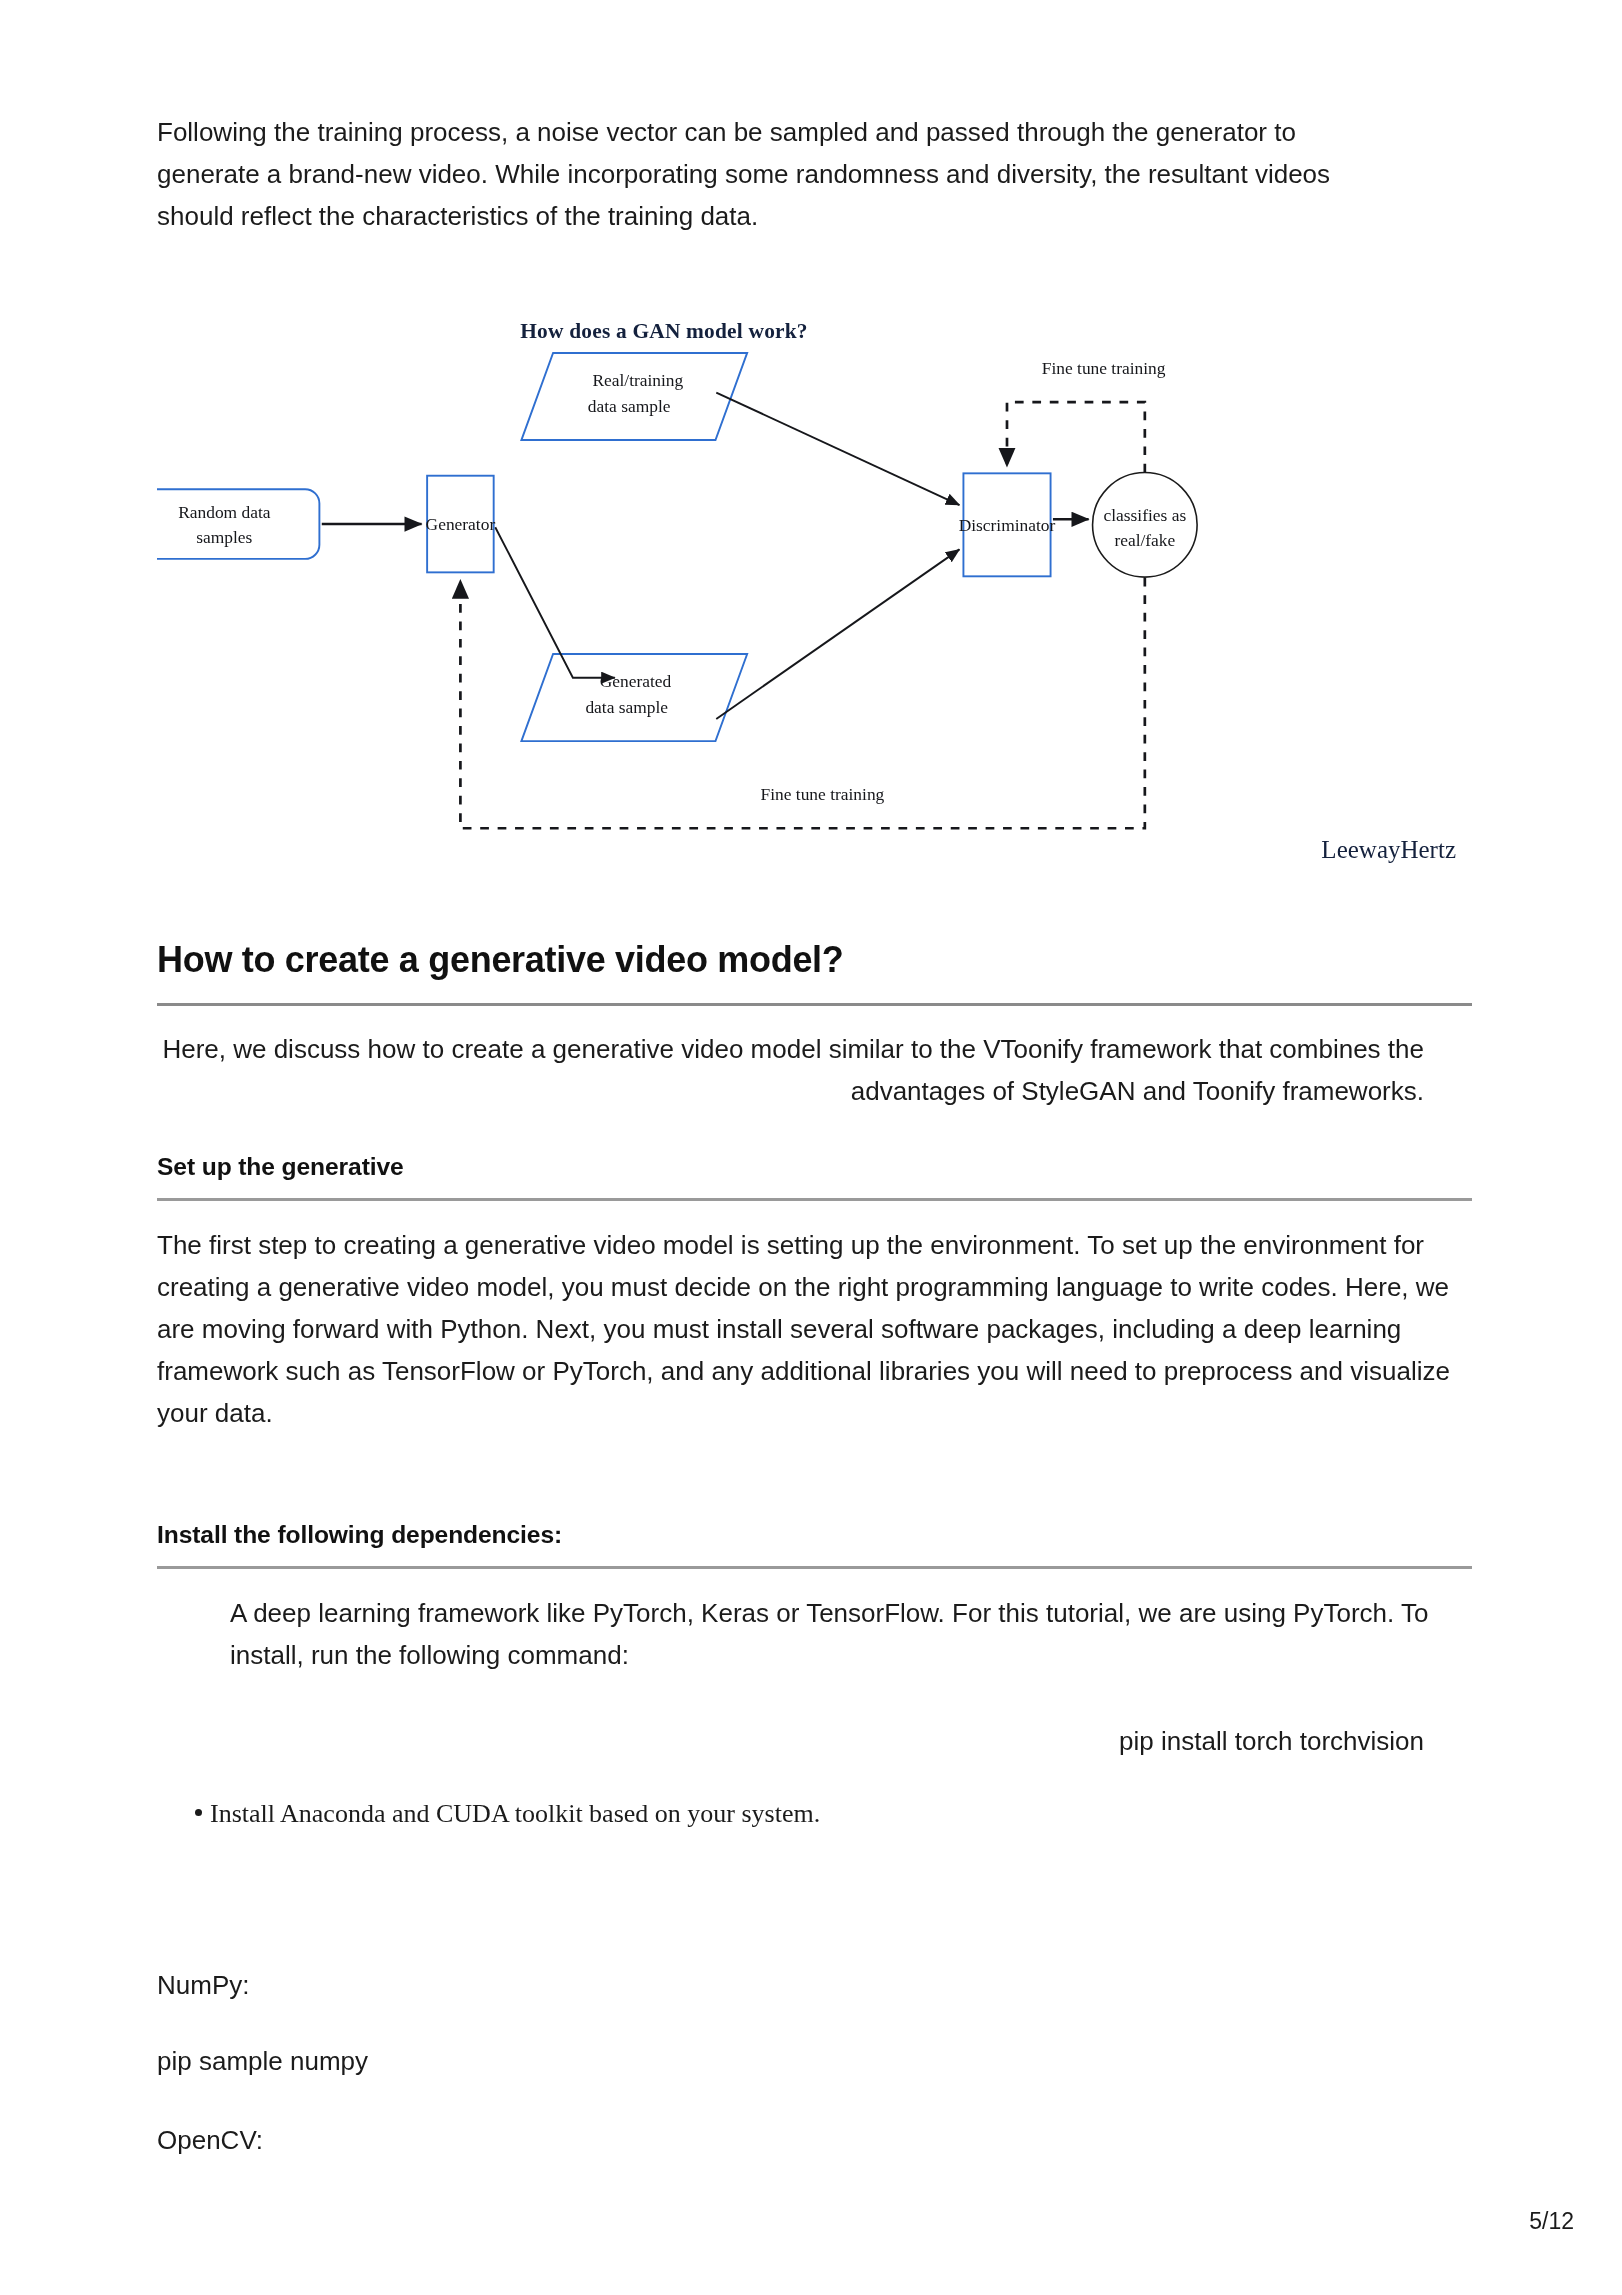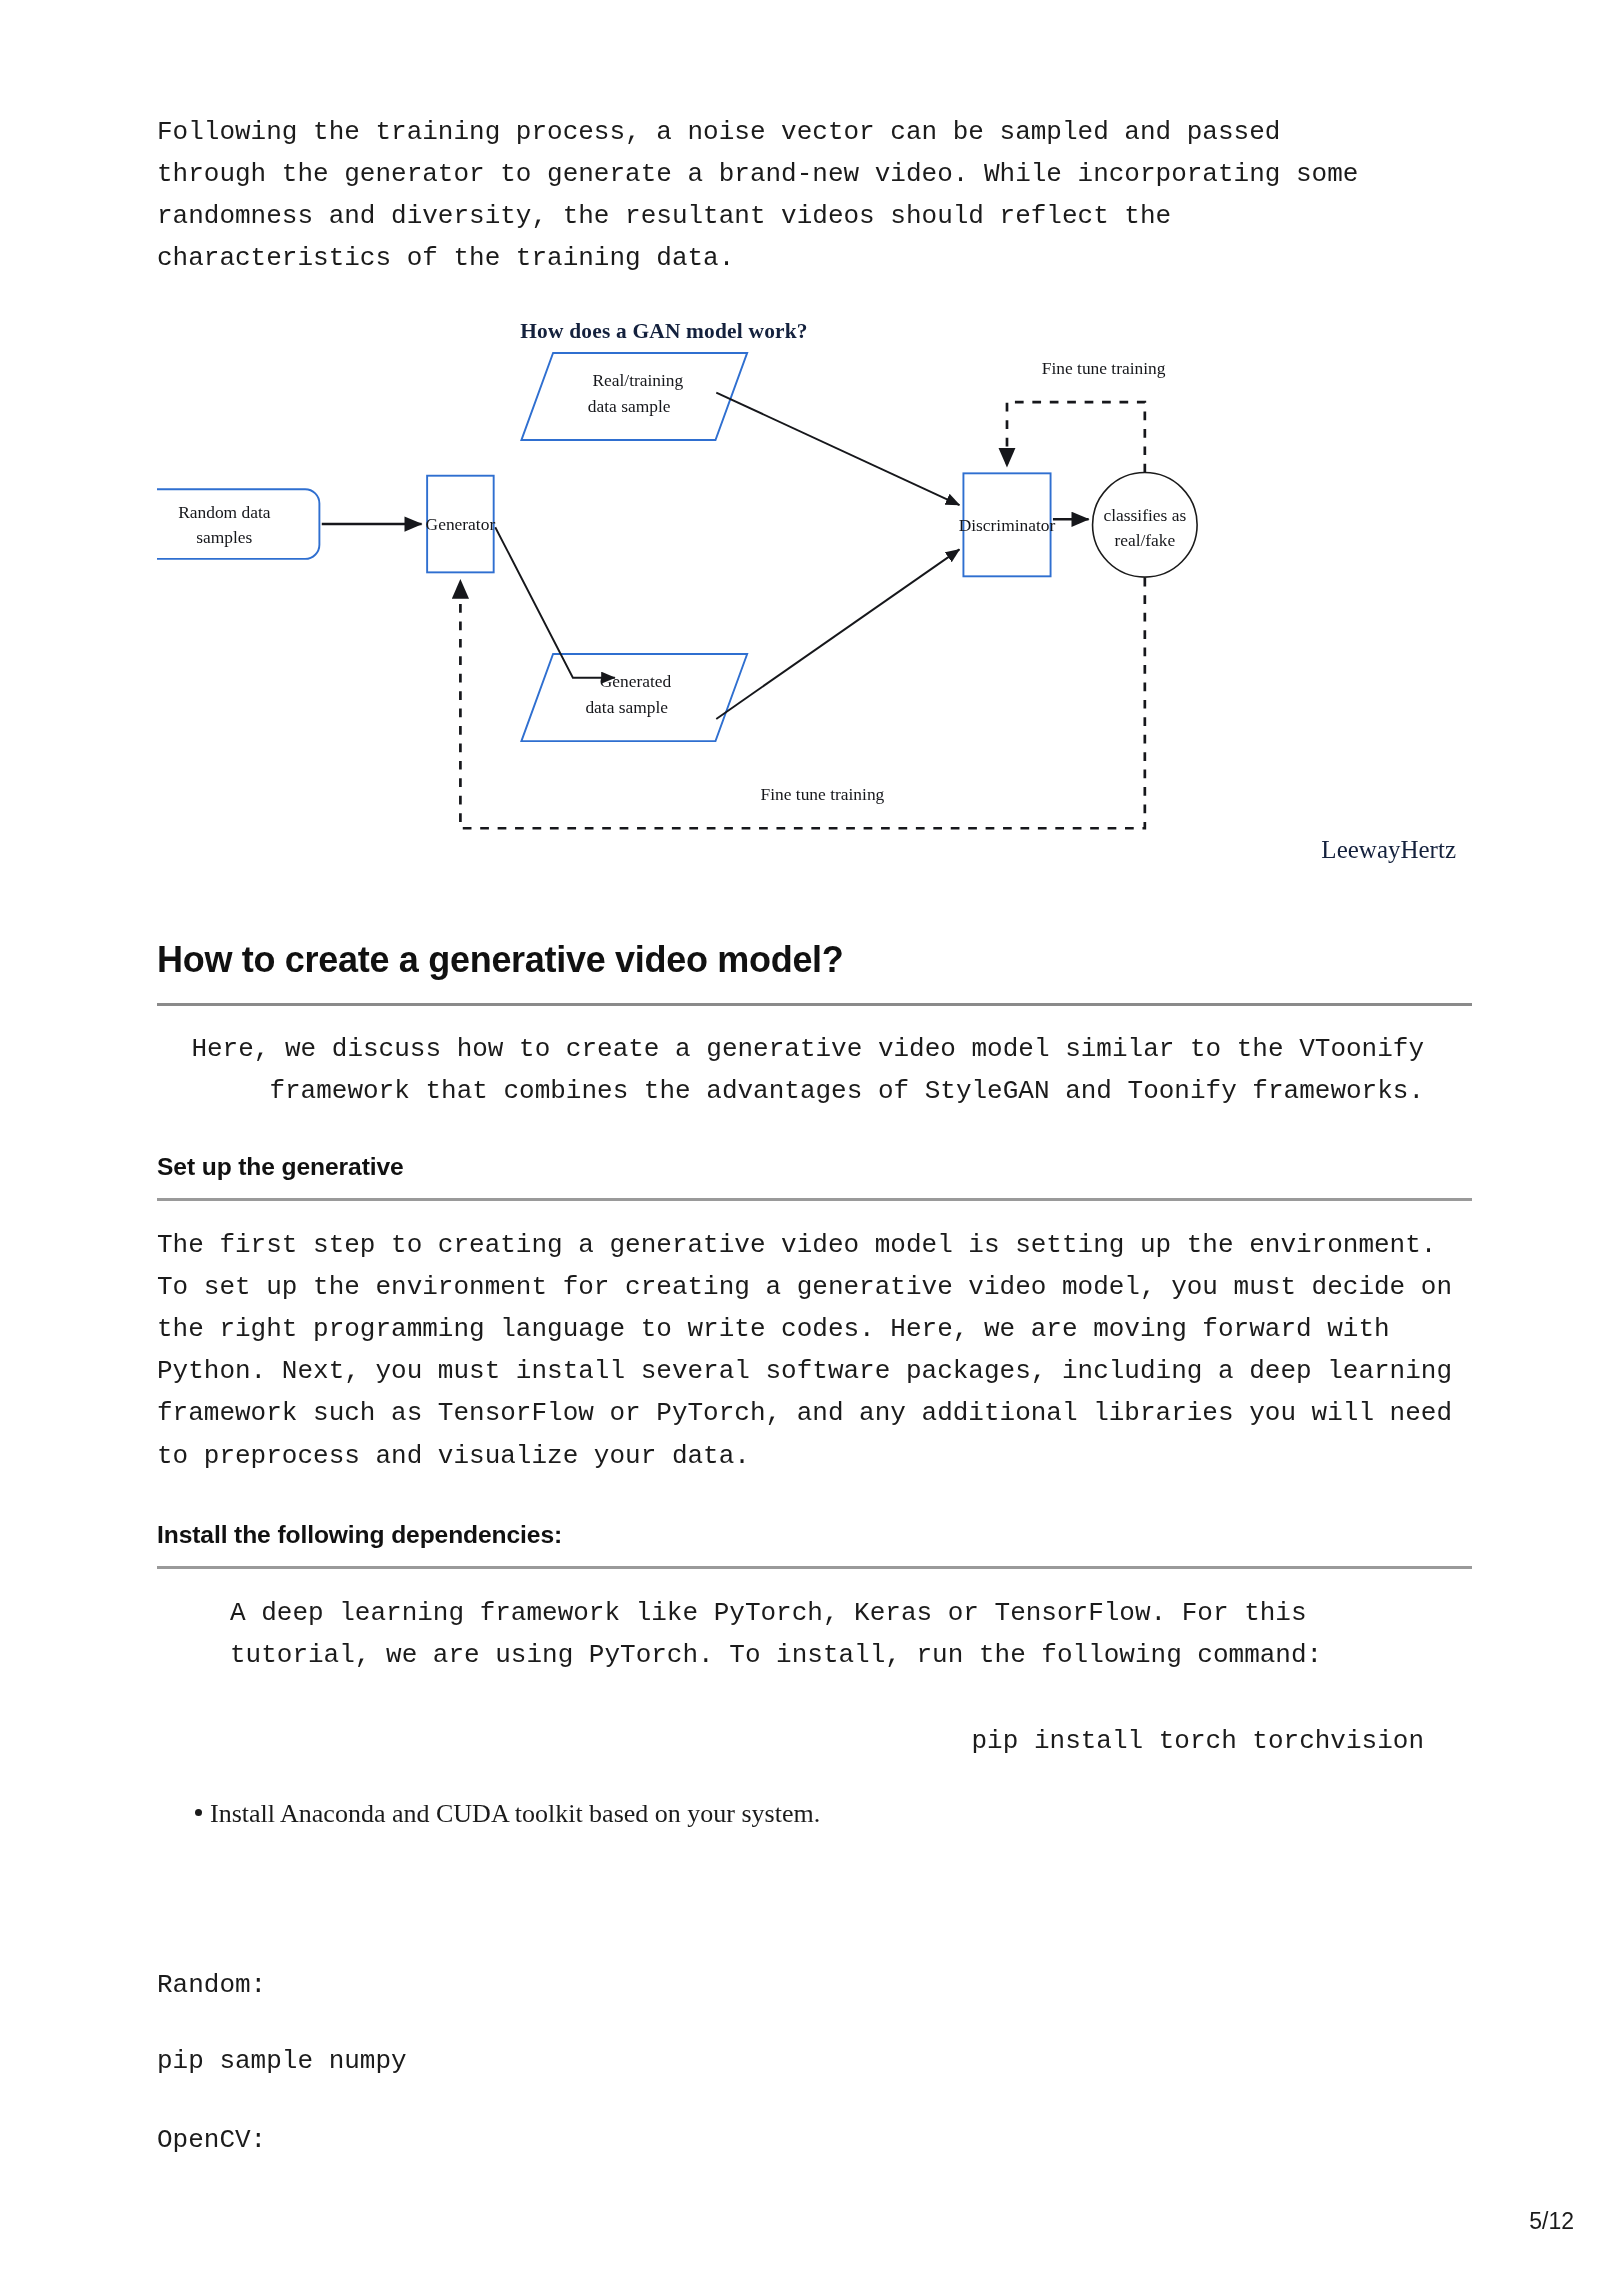--- a/index.html
+++ b/index.html
@@ -11,21 +11,21 @@
     position: relative;
     width: 1622px;
     height: 2295px;
     background: #ffffff;
     overflow: hidden;
     box-sizing: border-box;
   }
 
   
   .para {
-    font-family: Liberation Mono, monospace;
+    font-family: Liberation Sans, sans-serif;
     font-size: 26px;
     line-height: 1.62;
     color: #1b1b1b;
     margin: 0;
     text-align: left;
   }
   .intro-para {
     position: absolute;
     left: 157px;
     top: 111px;
@@ -259,21 +259,21 @@
 
   <p class="para code-1">pip install torch torchvision</p>
 
   <ul class="bullets">
     <li>
       <span class="dot"></span>
       <span class="li-text">Install Anaconda and CUDA toolkit based on your system.</span>
     </li>
   </ul>
 
-  <p class="para lbl-numpy">Random:</p>
+  <p class="para lbl-numpy">NumPy:</p>
 
   <p class="para code-2">pip sample numpy</p>
 
   <p class="para lbl-opencv">OpenCV:</p>
 
   <div class="footer">5/12</div>
 
 </div>
 
 

